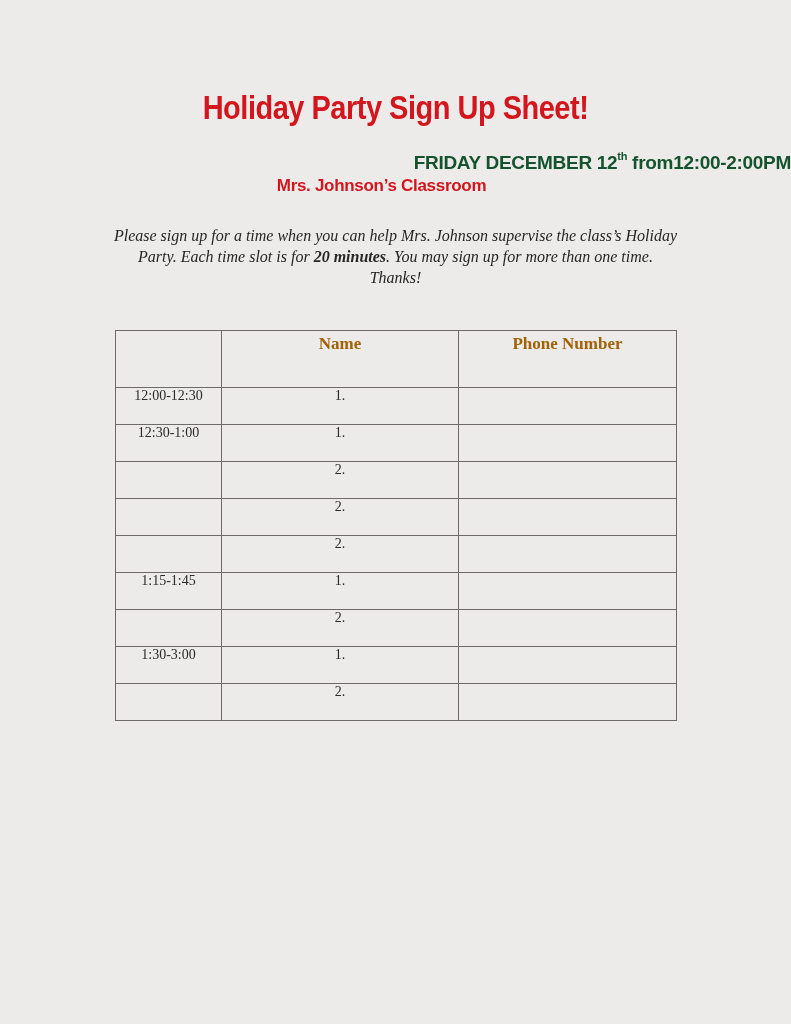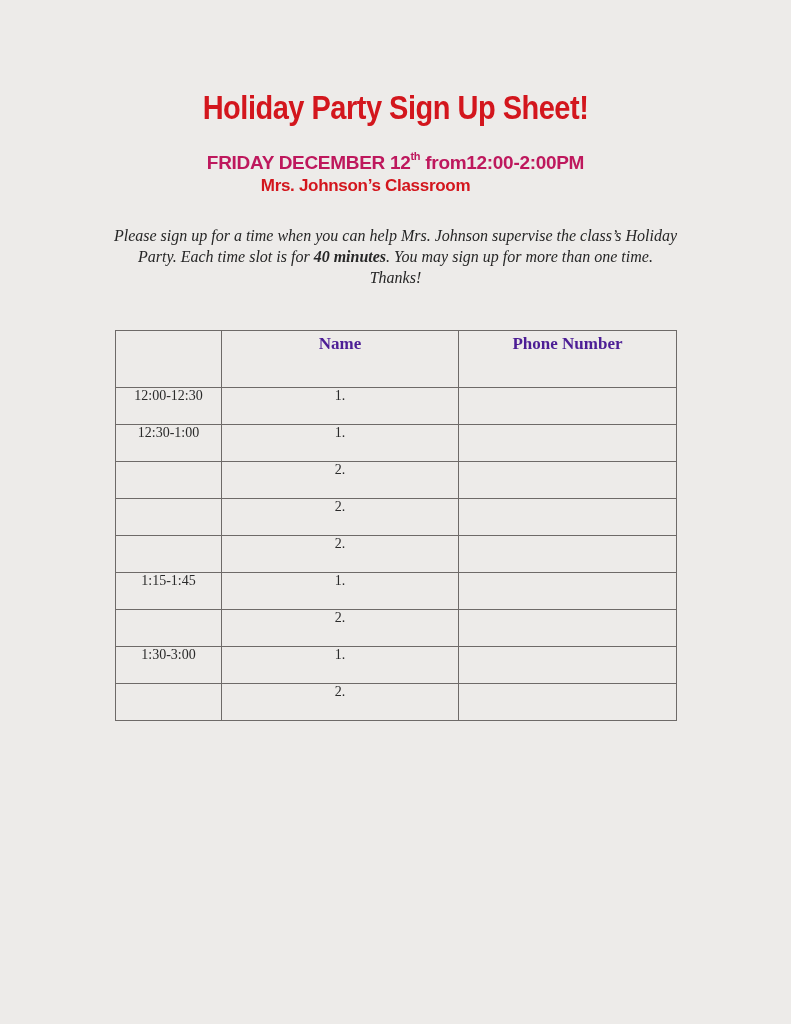--- a/index.html
+++ b/index.html
@@ -16,30 +16,30 @@
       text-align: center;
       font-family: "Liberation Sans", sans-serif;
       font-weight: bold;
       font-size: 29px;
       color: #d3161d;
       letter-spacing: -0.5px;
       transform: scaleY(1.12);
     }
     .date-line {
       position: absolute; left: 0; width: 791px; top: 152px;
-      text-align: center;
+      text-align: right;
       font-family: "Liberation Sans", sans-serif;
       font-weight: bold;
       font-size: 19px;
-      color: #be185d;
+      color: #14532d;
       letter-spacing: -0.3px;
     }
     .date-line sup { font-size: 11px; position: relative; top: -2px; }
     .classroom {
-      position: absolute; left: 0; width: 731px; top: 176px;
+      position: absolute; left: 16px; width: 731px; top: 176px;
       text-align: center;
       font-family: "Liberation Sans", sans-serif;
       font-weight: bold;
       font-size: 17px;
       color: #d3161d;
       letter-spacing: -0.3px;
     }
     .intro {
       position: absolute; left: 110px; width: 571px; top: 225px;
       text-align: center;
@@ -60,40 +60,40 @@
       border: 1.5px solid #6e6a68;
       vertical-align: top;
       padding: 0;
     }
     table.signup th {
       height: 53px;
       font-size: 17px;
       font-weight: bold;
       text-align: center;
       padding-top: 3px;
-      color: #4c1d95;
+      color: #a16207;
     }
     table.signup td { height: 36px; text-align: center; }
     td.time { text-align: center; padding-top: 2px; color: #2a2a2a; }
     td.name { padding-left: 8px; padding-top: 2px; color: #2a2a2a; }
     col.c1 { width: 106px; }
     col.c2 { width: 237px; }
     col.c3 { width: 218px; }
   </style>
 </head>
 <body>
 
 <div class="title">Holiday Party Sign Up Sheet!</div>
 
 <div class="date-line"><span>FRIDAY DECEMBER 12</span><sup>th</sup><span> from12:00-2:00PM</span></div>
 
 <div class="classroom">Mrs. Johnson’s Classroom</div>
 
 <div class="intro">
-  <span>Please sign up for a time when you can help Mrs. Johnson supervise the class’s Holiday Party.  Each time slot is for </span><b>40 minutes</b><span>. You may sign up for more than one time.</span><br>
+  <span>Please sign up for a time when you can help Mrs. Johnson supervise the class’s Holiday Party.  Each time slot is for </span><b>20 minutes</b><span>. You may sign up for more than one time.</span><br>
   <span>Thanks!</span>
 </div>
 
 <table class="signup">
   <colgroup>
       <col class="c1">
       <col class="c2">
       <col class="c3">
     </colgroup>
   <thead>

